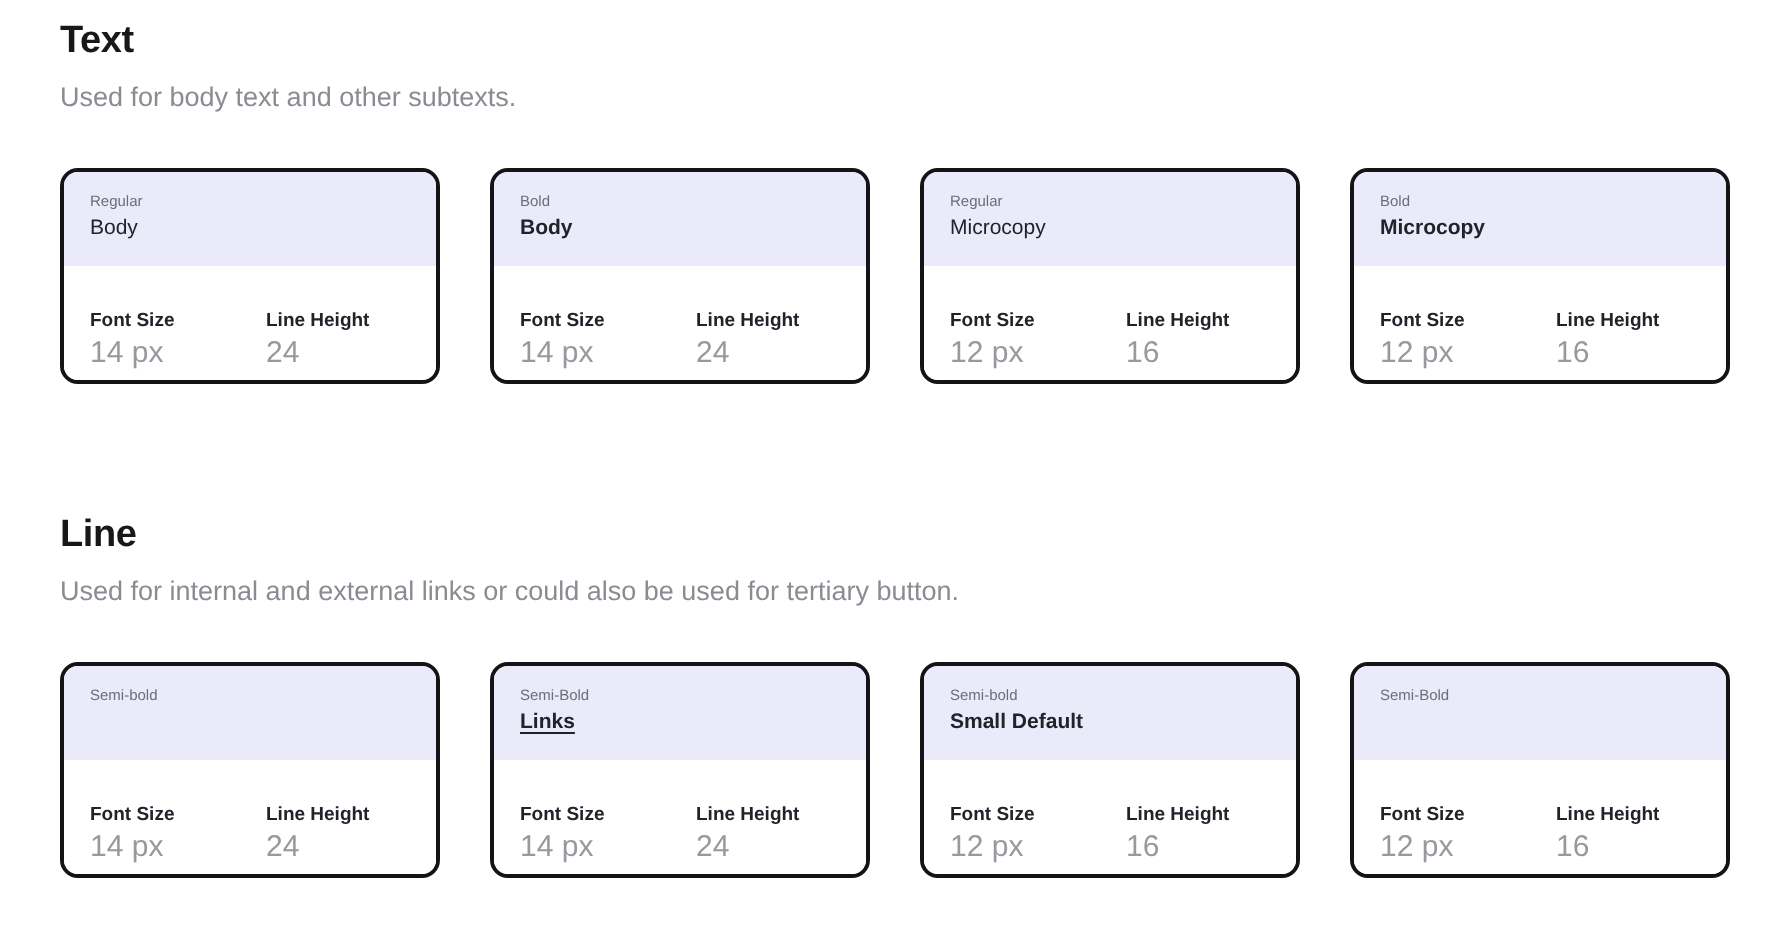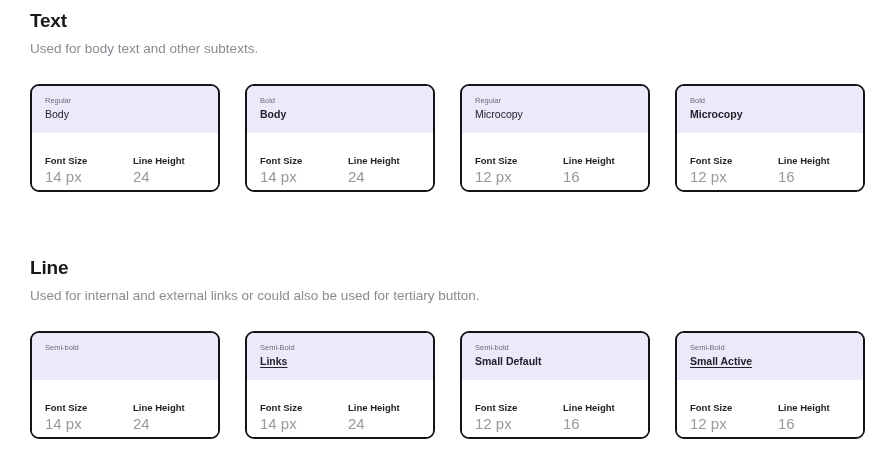--- a/index.html
+++ b/index.html
@@ -259,21 +259,20 @@
           <div class="meta-col col-2">
             <div class="meta-label">Line Height</div>
             <div class="meta-value">16</div>
           </div>
         </div>
       </div>
 
       <div class="card">
         <div class="card-preview">
           <div class="preview-weight">Semi-Bold</div>
-          <div class="preview-sample w-semibold underlined">Small Active</div>
         </div>
         <div class="card-meta">
           <div class="meta-col col-1">
             <div class="meta-label">Font Size</div>
             <div class="meta-value">12 px</div>
           </div>
           <div class="meta-col col-2">
             <div class="meta-label">Line Height</div>
             <div class="meta-value">16</div>
           </div>

